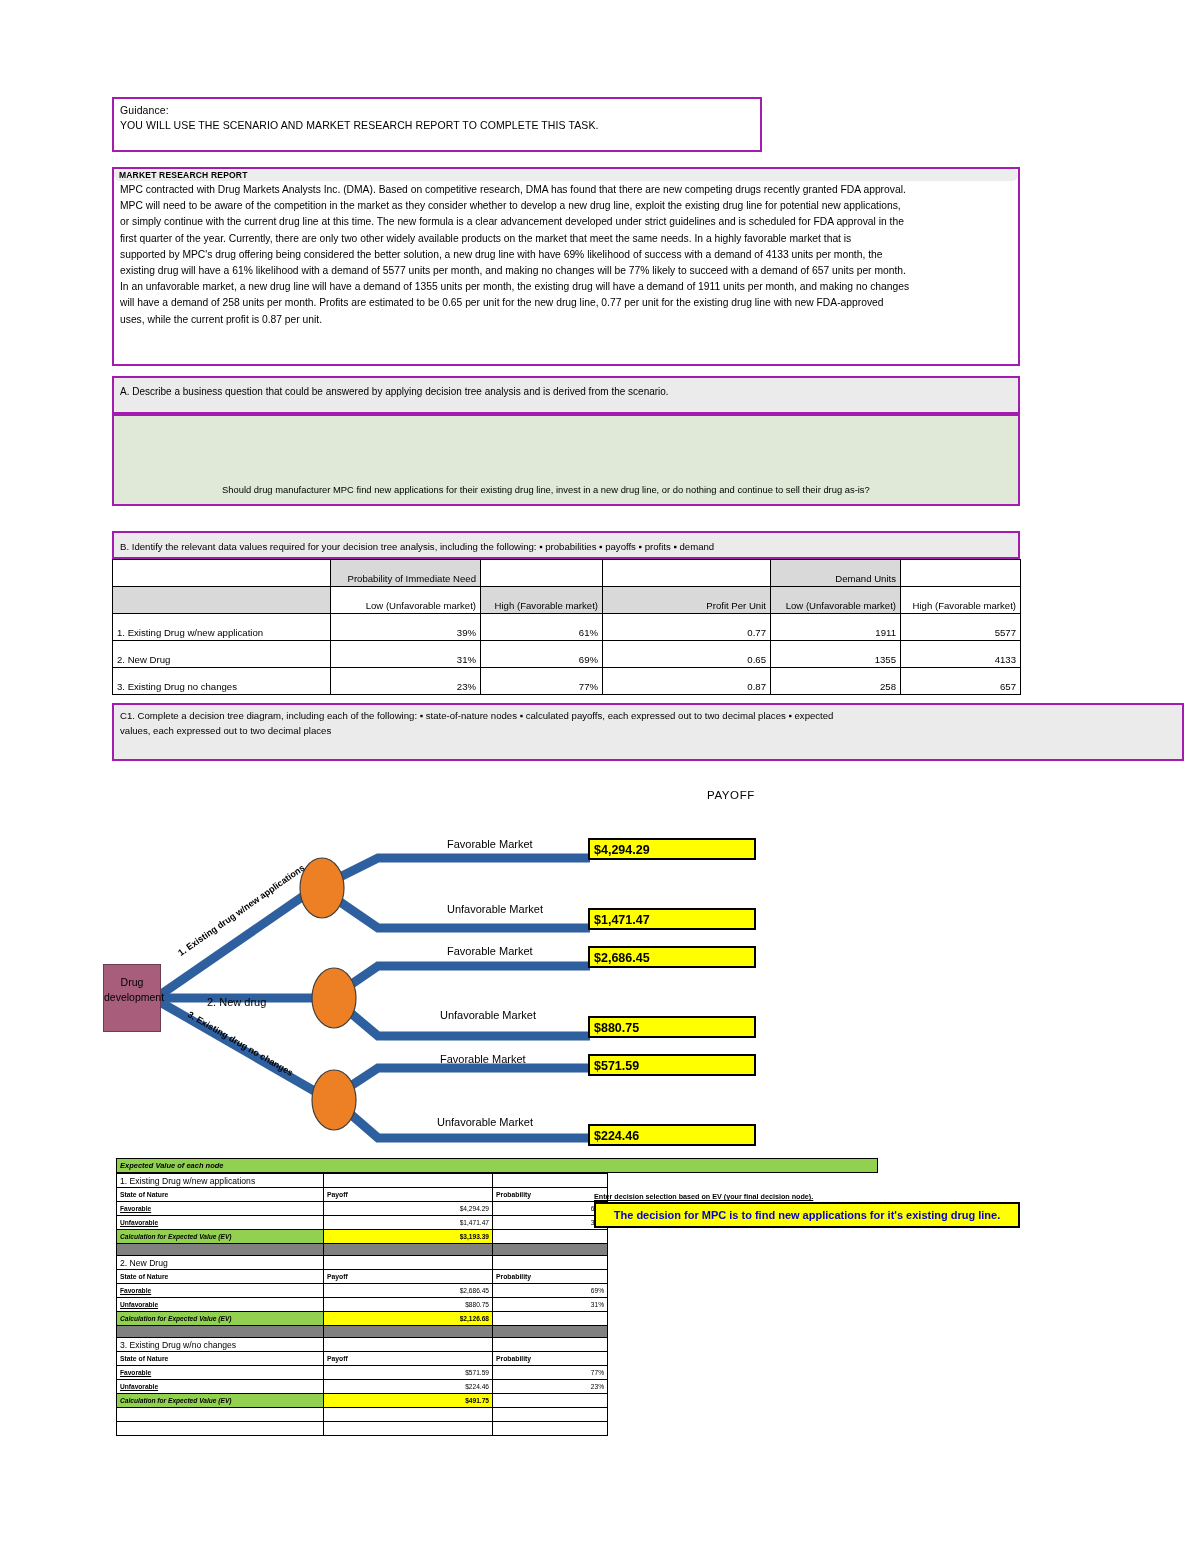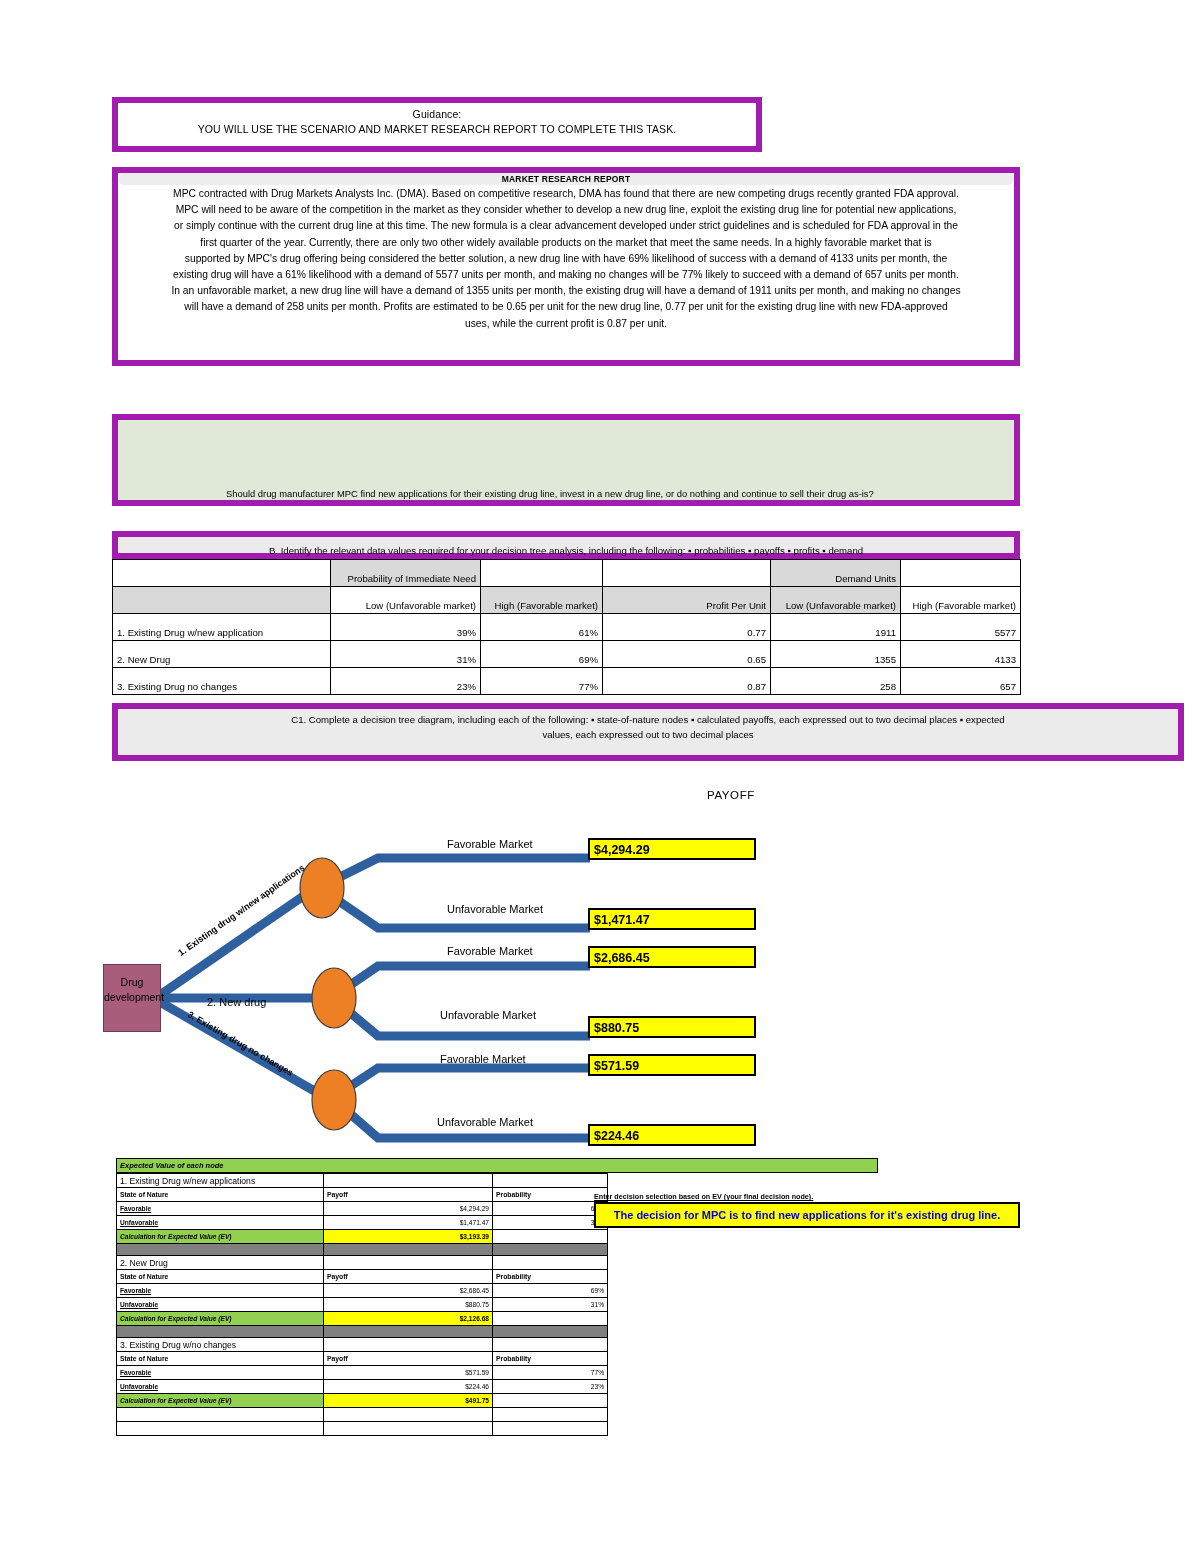--- a/index.html
+++ b/index.html
@@ -1,19 +1,19 @@
 <!DOCTYPE html>
 <html><head>
 <meta charset="utf-8">
 <style>
   html,body{margin:0;padding:0;background:#ffffff;}
   body{width:1200px;height:1553px;position:relative;font-family:"Liberation Sans",sans-serif;color:#000;}
   .page{position:relative;width:1200px;height:1553px;overflow:hidden;}
 
-  .box{position:absolute;box-sizing:border-box;border:6px solid #a21caf;text-align:center;}
+  .box{position:absolute;box-sizing:border-box;border:2px solid #a21caf;}
   .guidance{left:112px;top:97px;width:650px;height:55px;background:#fff;padding:4px 6px;}
   .guidance div{font-size:10.5px;line-height:15px;letter-spacing:.1px;}
 
   .mrr{left:112px;top:167px;width:908px;height:199px;background:#fff;padding:0;}
   .mrr .hdr{font-size:8.5px;font-weight:bold;background:#eceded;padding:1px 5px 1px 5px;letter-spacing:.2px;border-radius:6px;}
   .mrr .body{padding:1px 6px 0 6px;}
   .mrr .body p{margin:0;font-size:10.3px;line-height:16.2px;letter-spacing:0px;}
 
   .qa{left:112px;top:376px;width:908px;height:38px;background:#ebebeb;padding:3px 6px;}
   .qa span{font-size:10px;}
@@ -81,20 +81,23 @@
       <p>or simply continue with the current drug line at this time. The new formula is a clear advancement developed under strict guidelines and is scheduled for FDA approval in the</p>
       <p>first quarter of the year. Currently, there are only two other widely available products on the market that meet the same needs. In a highly favorable market that is</p>
       <p>supported by MPC's drug offering being considered the better solution, a new drug line with have 69% likelihood of success with a demand of 4133 units per month, the</p>
       <p>existing drug will have a 61% likelihood with a demand of 5577 units per month, and making no changes will be 77% likely to succeed with a demand of 657 units per month.</p>
       <p>In an unfavorable market, a new drug line will have a demand of 1355 units per month, the existing drug will have a demand of 1911 units per month, and making no changes</p>
       <p>will have a demand of 258 units per month.  Profits are estimated to be 0.65 per unit for the new drug line, 0.77 per unit for the existing drug line with new FDA-approved</p>
       <p>uses, while the current profit is 0.87 per unit.</p>
     </div>
   </div>
 
+  <div class="box qa">
+    <span>A.  Describe a business question that could be answered by applying decision tree analysis and is derived from the scenario.</span>
+  </div>
   <div class="box ans">
     <div class="atxt">Should drug manufacturer MPC find new applications for their existing drug line, invest in a new drug line, or do nothing and continue to sell their drug as-is?</div>
   </div>
 
   <div class="box bsec">
     <span>B. Identify the relevant data values required for your decision tree analysis, including the following: ▪ probabilities ▪ payoffs ▪ profits ▪ demand</span>
   </div>
 
   <table class="btab">
     <colgroup>

